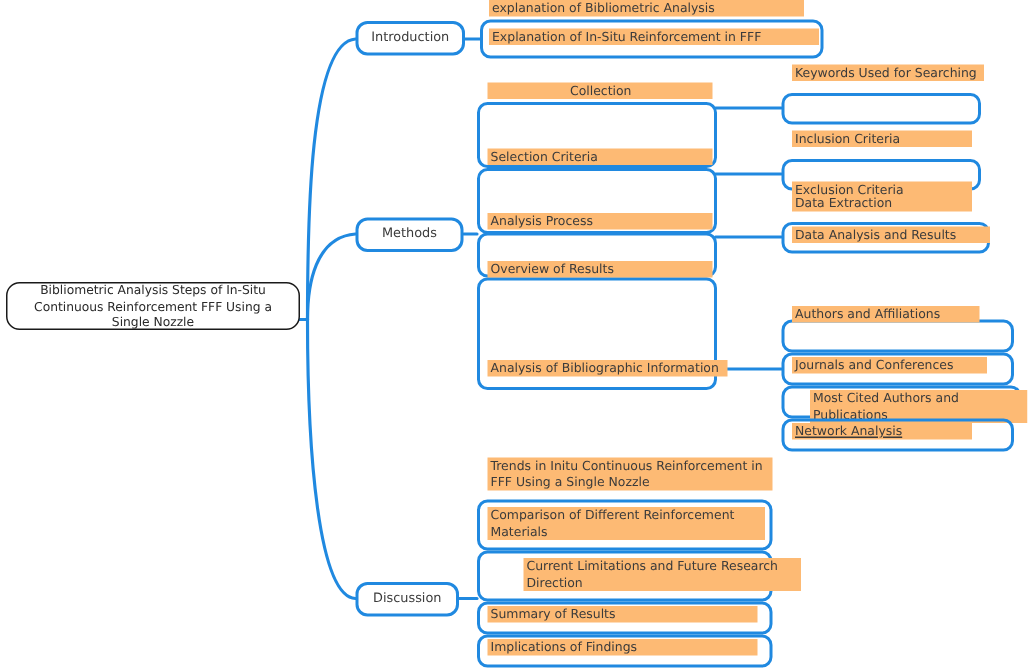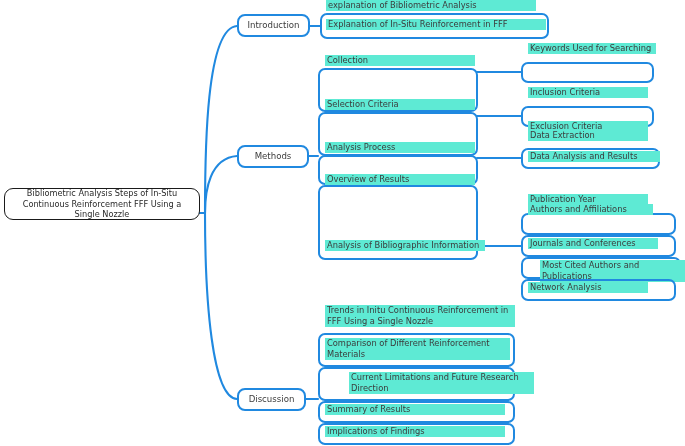--- a/index.html
+++ b/index.html
@@ -62,21 +62,21 @@
     border-radius: 7px;
     background: transparent;
   }
   .leaflabel {
     position: absolute;
     box-sizing: border-box;
     font-size: 8.3px;
     color: #3b3b3b;
     line-height: 1.3;
     white-space: pre-line;
-    background: #5eead4;
+    background: #fdba74;
     padding: 0 1px 0 2px;
   }
 </style>
 </head>
 <body>
 
 <div id="canvas">
 
   <svg id="wires" viewBox="0 0 685 446">
     <g fill="none" stroke="#2089e0" stroke-width="2.1" stroke-linecap="round">
@@ -116,21 +116,21 @@
 
   <div class="node branch-node" style="left:237px; top:14px; width:73px; height:23px;">Introduction</div>
 
   <div class="node branch-node" style="left:237px; top:388px; width:69px; height:23px;">Discussion</div>
 
   <div class="leafbox" style="left:320px; top:13px; width:229px; height:26px;"></div>
   <div class="leaflabel" style="left:326px; top:0px; width:210px;">explanation of Bibliometric Analysis</div>
   <div class="leaflabel" style="left:326px; top:19px; width:220px;">Explanation of In-Situ Reinforcement in FFF</div>
 
   <div class="leafbox" style="left:318px; top:68px; width:160px; height:44px;"></div>
-  <div class="leaflabel" style="left:325px; top:55px; width:150px;">Collection</div>
+  <div class="leaflabel" style="left:325px; top:55px; width:150px;text-align:center;">Collection</div>
 
   <div class="leafbox" style="left:318px; top:112px; width:160px; height:44px;"></div>
   <div class="leaflabel" style="left:325px; top:99px; width:150px;">Selection Criteria</div>
 
   <div class="leafbox" style="left:318px; top:155px; width:160px; height:30px;"></div>
   <div class="leaflabel" style="left:325px; top:142px; width:150px;">Analysis Process</div>
 
   <div class="leafbox" style="left:318px; top:185px; width:160px; height:75px;"></div>
   <div class="leaflabel" style="left:325px; top:174px; width:150px;">Overview of Results</div>
 
@@ -141,31 +141,30 @@
 
   <div class="leafbox" style="left:521px; top:106px; width:133px; height:21px;"></div>
   <div class="leaflabel" style="left:528px; top:87px; width:120px;">Inclusion Criteria</div>
   <div class="leaflabel" style="left:528px; top:109px; width:120px;margin-top:12px;">Exclusion Criteria</div>
 
   <div class="leafbox" style="left:521px; top:148px; width:139px; height:21px;"></div>
   <div class="leaflabel" style="left:528px; top:130px; width:120px;">Data Extraction</div>
   <div class="leaflabel" style="left:528px; top:151px; width:132px;">Data Analysis and Results</div>
 
   <div class="leafbox" style="left:521px; top:213px; width:155px; height:22px;"></div>
-  <div class="leaflabel" style="left:528px; top:194px; width:120px;">Publication Year</div>
   <div class="leaflabel" style="left:528px; top:204px; width:125px;">Authors and Affiliations</div>
 
   <div class="leafbox" style="left:521px; top:235px; width:155px; height:22px;"></div>
   <div class="leaflabel" style="left:528px; top:238px; width:130px;">Journals and Conferences</div>
 
   <div class="leafbox" style="left:521px; top:257px; width:160px; height:22px;"></div>
   <div class="leaflabel" style="left:540px; top:260px; width:152px;">Most Cited Authors and Publications</div>
 
   <div class="leafbox" style="left:521px; top:279px; width:155px; height:22px;"></div>
-  <div class="leaflabel" style="left:528px; top:282px; width:120px;">Network Analysis</div>
+  <div class="leaflabel" style="left:528px; top:282px; width:120px;text-decoration:underline;">Network Analysis</div>
 
   <div class="leafbox" style="left:318px; top:333px; width:197px; height:34px;"></div>
   <div class="leaflabel" style="left:325px; top:305px; width:190px;">Trends in Initu Continuous Reinforcement in FFF Using a Single Nozzle</div>
   <div class="leaflabel" style="left:325px; top:338px; width:185px;">Comparison of Different Reinforcement Materials</div>
 
   <div class="leafbox" style="left:318px; top:367px; width:197px; height:34px;"></div>
   <div class="leaflabel" style="left:325px; top:372px; width:185px;margin-left:24px;">Current Limitations and Future Research Direction</div>
 
   <div class="leafbox" style="left:318px; top:401px; width:197px; height:22px;"></div>
   <div class="leaflabel" style="left:325px; top:404px; width:180px;">Summary of Results</div>

